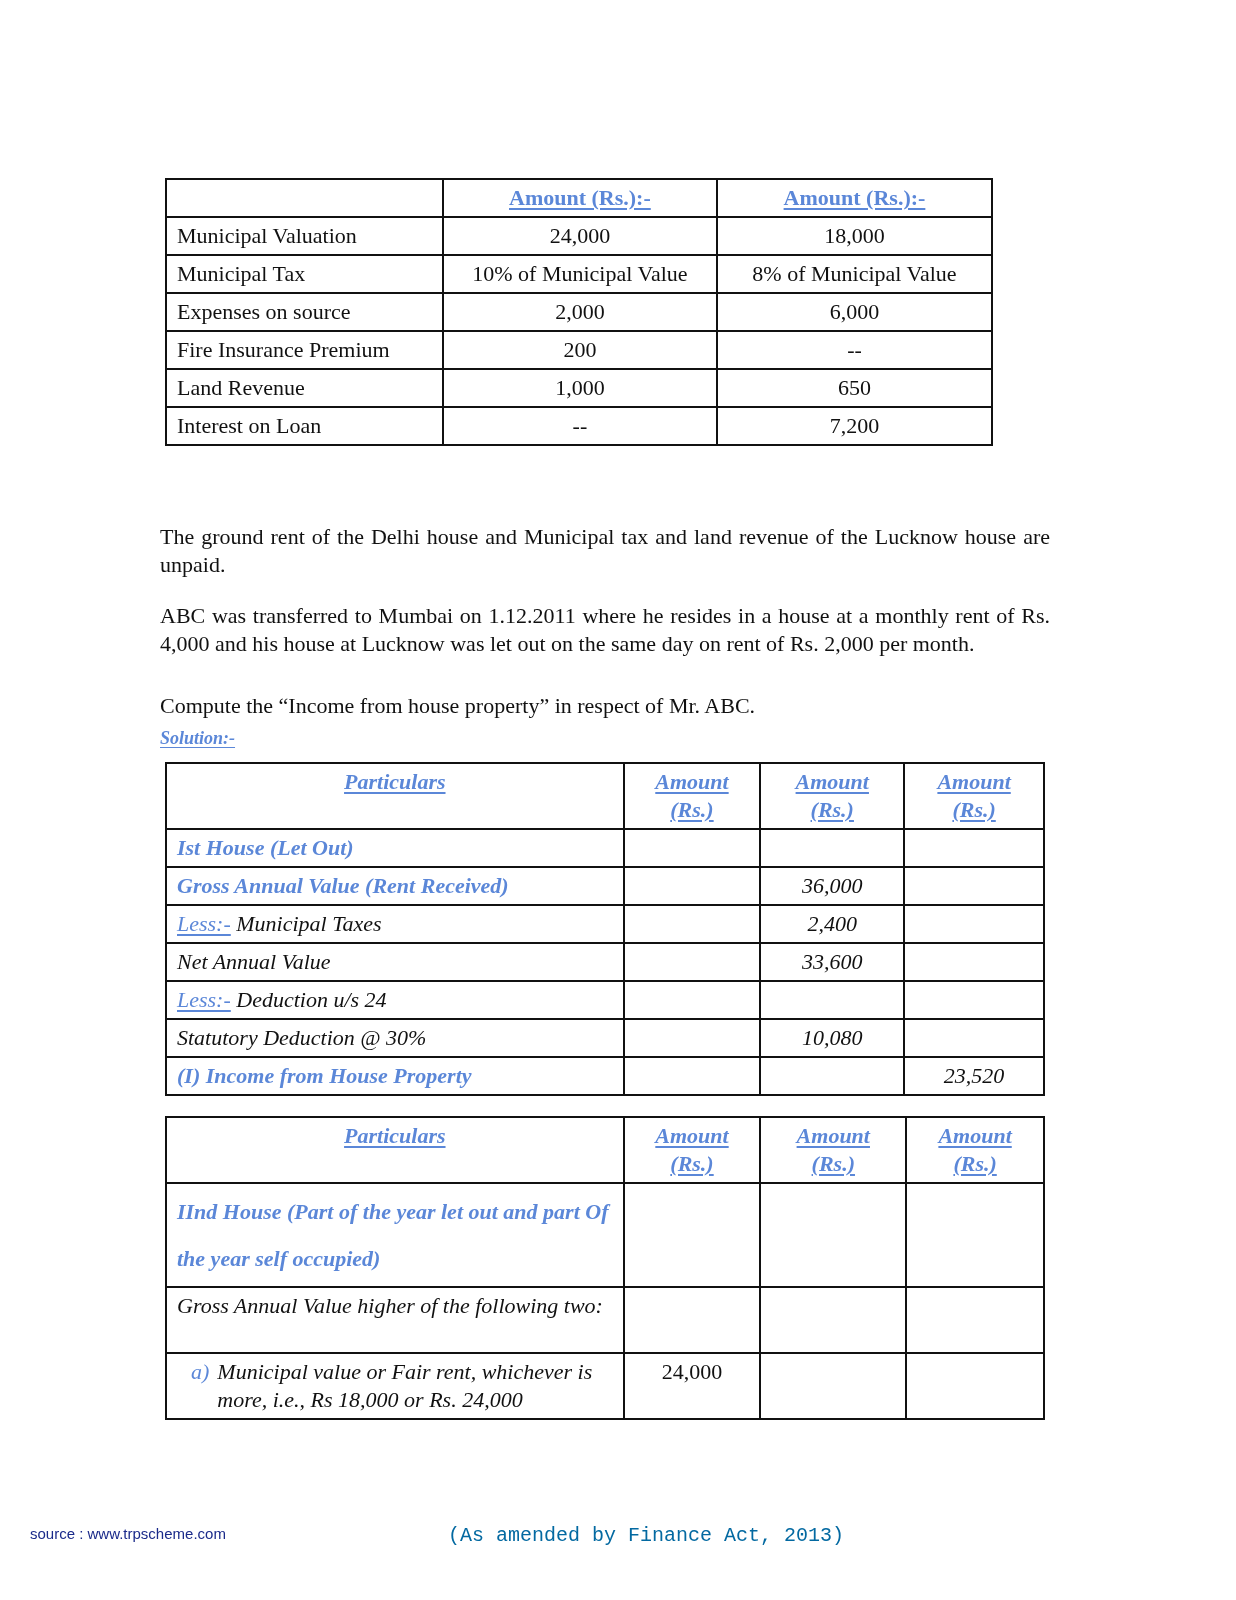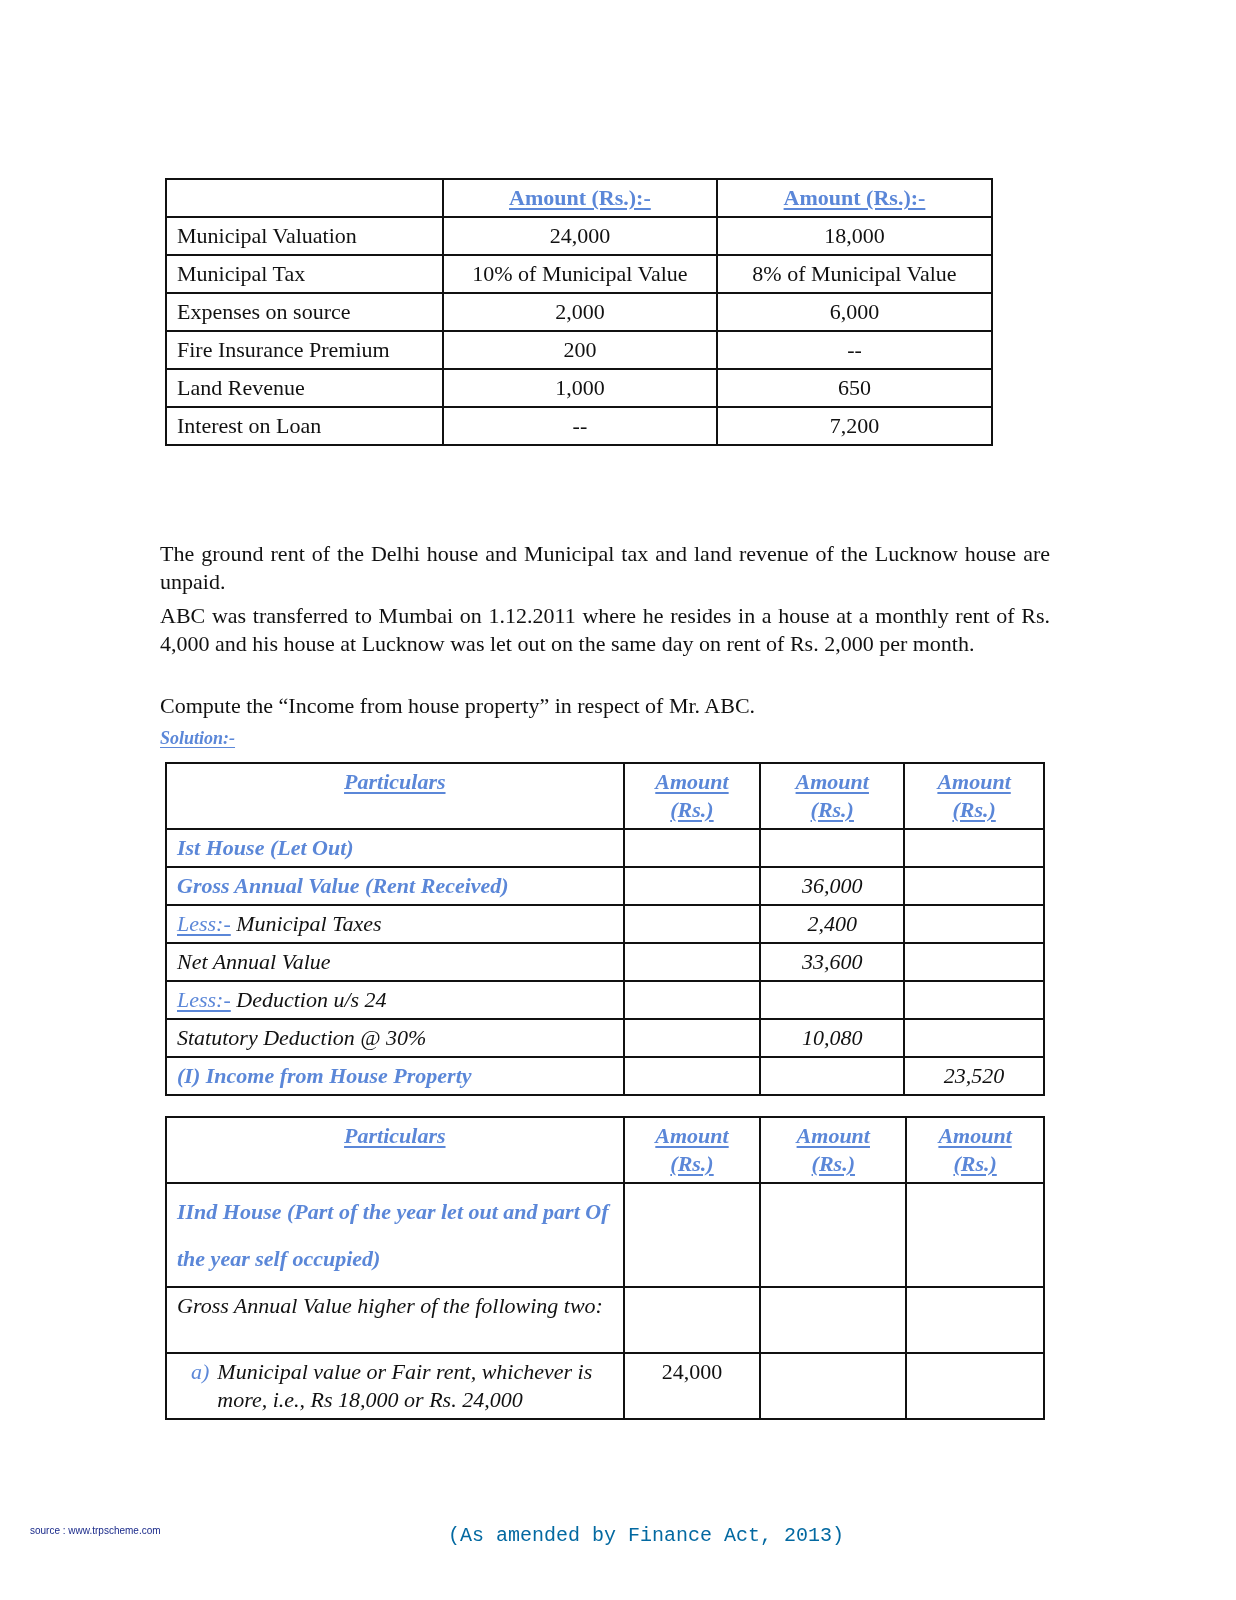--- a/index.html
+++ b/index.html
@@ -8,32 +8,32 @@
   .blue { color: #5b87d8; }
   .u { text-decoration: underline; text-underline-offset: 3px; }
   table { border-collapse: collapse; position: absolute; }
   td { border: 2px solid #111; font-size: 22px; line-height: 28px; vertical-align: top; padding: 4px 10px; }
   #t1 { left: 165px; top: 178px; width: 828px; }
   #t1 td { height: 27px; }
   #t1 td.c { text-align: center; }
   #t1 tr.tall td { height: 63px; }
   .hdr { font-weight: bold; text-align: center; }
   .para { position: absolute; left: 160px; width: 890px; font-size: 22px; line-height: 28px; text-align: justify; margin: 0; }
-  #p1 { top: 540px; }
+  #p1 { top: 523px; }
   #p2 { top: 602px; }
   #p3 { top: 692px; }
   #solution { position: absolute; left: 160px; top: 728px; font-size: 18px; font-style: italic; font-weight: bold; }
   .sol td { font-style: italic; }
   #t2 { left: 165px; top: 762px; width: 880px; }
   #t3 { left: 165px; top: 1116px; width: 880px; }
   .sol td.num { text-align: center; border-radius: 7px; }
   .sol td.hd { text-align: center; font-weight: bold; height: 54px; }
   .sol td.row { height: 27px; }
   .sol td.bl { font-weight: bold; }
-  #footer-source { position: absolute; left: 30px; top: 1525px; font-family: "Liberation Sans", sans-serif; font-size: 10px; color: #1a2a8a; }
+  #footer-source { position: absolute; left: 30px; top: 1525px; font-family: "Liberation Sans", sans-serif; font-size: 15px; color: #1a2a8a; }
   #footer-note { position: absolute; left: 448px; top: 1524px; font-family: Liberation Mono, monospace; font-size: 20px; color: #0369a1; }
 </style>
 </head>
 <body>
 
 <table id="t1">
   <colgroup>
       <col style="width:295px">
       <col style="width:292px">
       <col style="width:293px">

